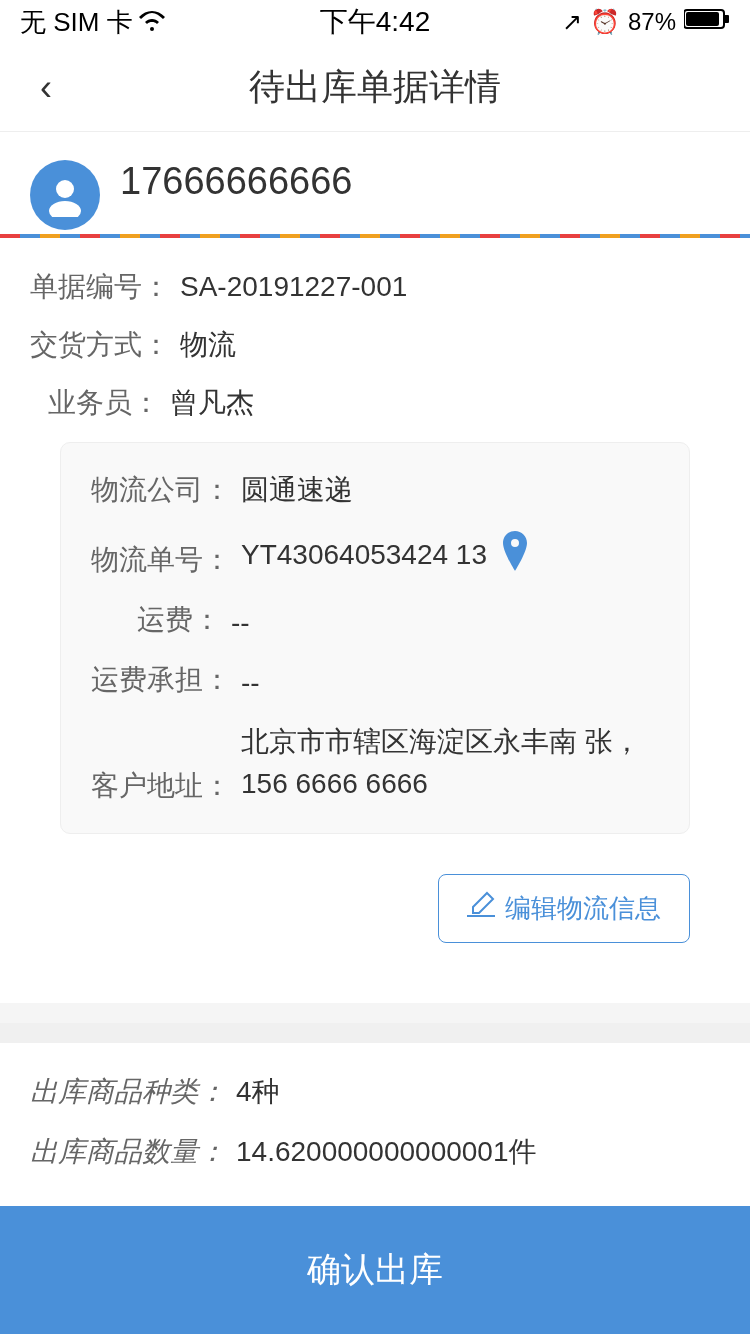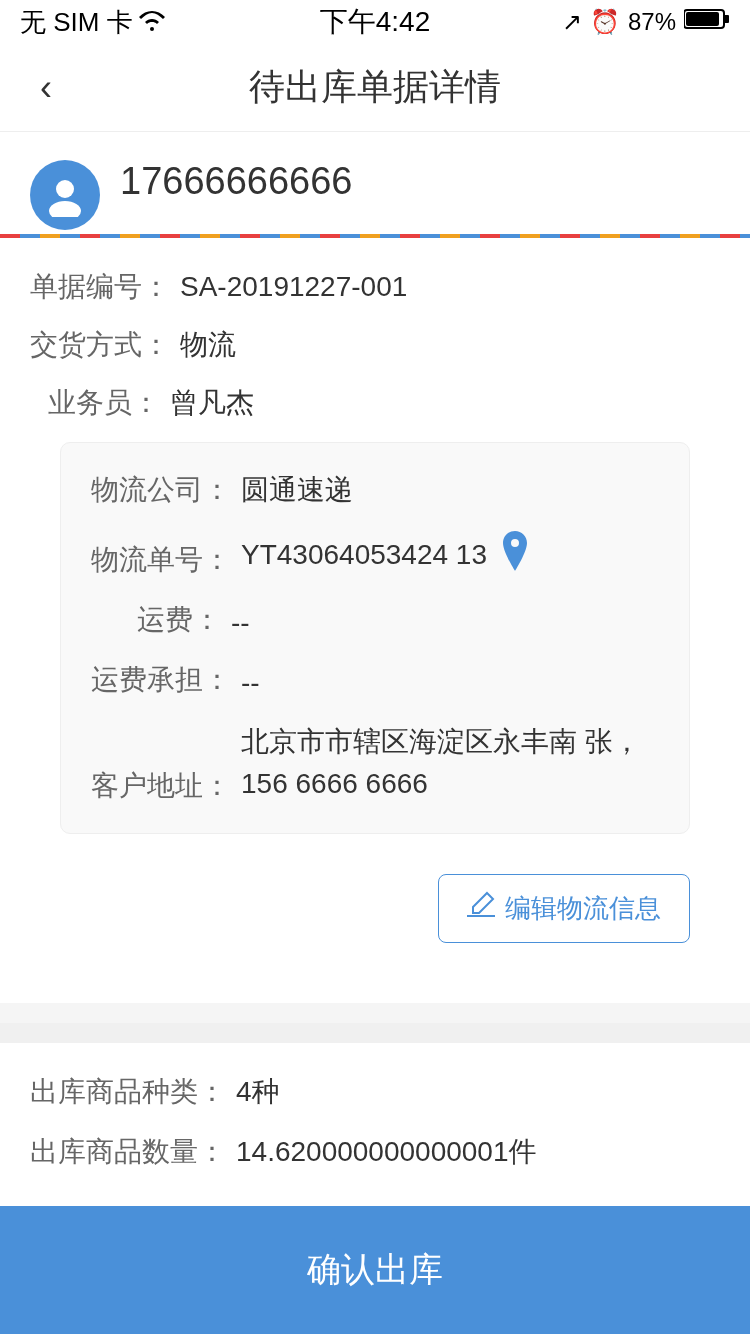--- a/index.html
+++ b/index.html
@@ -204,20 +204,21 @@
       align-items: center;
       margin-bottom: 22px;
       font-size: 28px;
     }
     .goods-label {
       color: #666;
       min-width: 170px;
       text-align: right;
       flex-shrink: 0;
       padding-right: 10px;
+      font-style: italic;
     }
     .goods-value {
       color: #333;
       flex: 1;
     }
 
     
     .view-detail-btn {
       display: flex;
       justify-content: flex-end;

